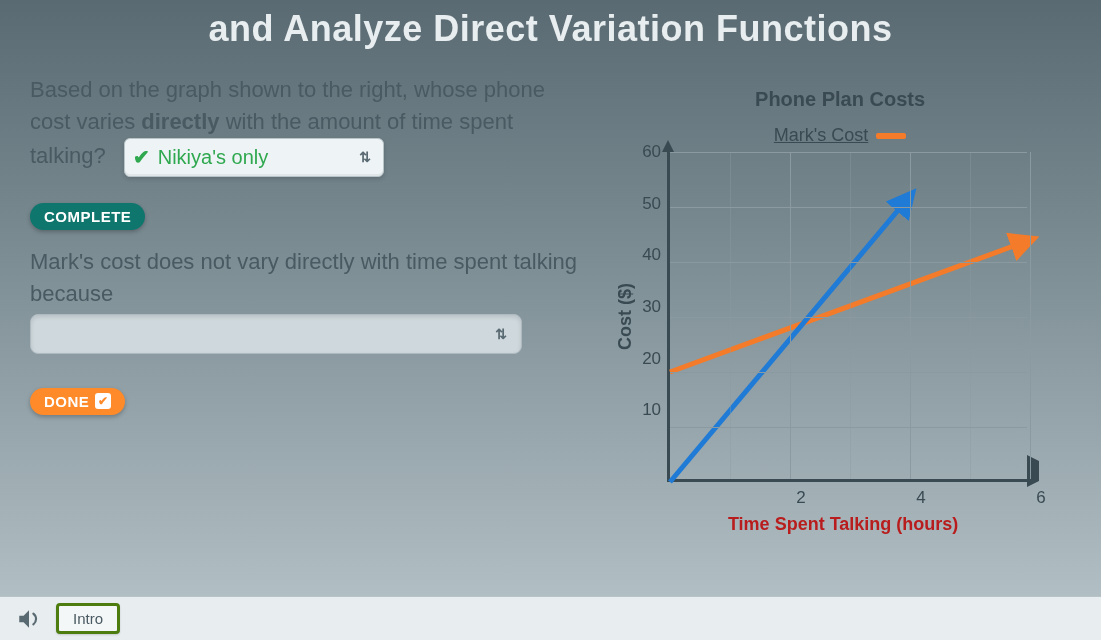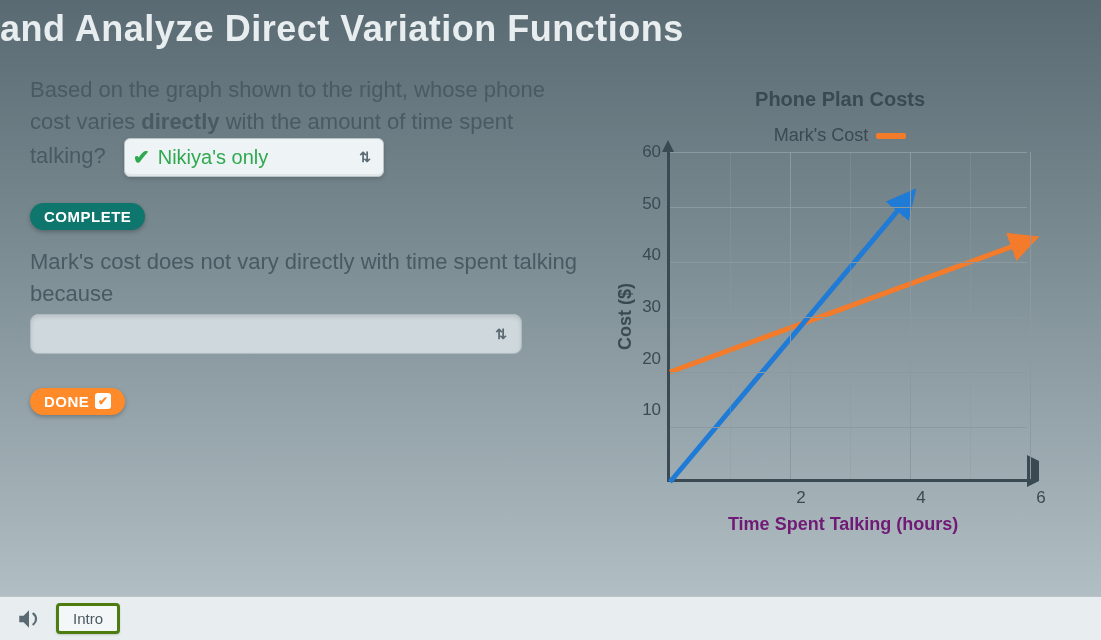--- a/index.html
+++ b/index.html
@@ -5,20 +5,21 @@
   * { box-sizing: border-box; margin: 0; padding: 0; }
   html, body { width: 1101px; height: 640px; overflow: hidden; }
   body {
     font-family: Arial, Helvetica, sans-serif;
     background: linear-gradient(180deg, #5a6a72 0%, #77888f 35%, #b8c5ca 100%);
     color: #3a4a52;
   }
   .header-band {
     width: 100%;
     padding: 8px 0 18px 0;
+    text-align: center;
   }
   .header-band h1 {
     color: #e8eef0;
     font-size: 36px;
     font-weight: 700;
     letter-spacing: 0.5px;
   }
   .content {
     display: flex;
     padding: 0 30px;
@@ -119,20 +120,21 @@
     color: #3a4a52;
     margin-bottom: 14px;
   }
   .legend {
     display: flex;
     justify-content: center;
     gap: 30px;
     font-size: 18px;
     color: #3a4a52;
     margin-bottom: 6px;
+    text-decoration: underline;
   }
   .legend-item { display: inline-flex; align-items: center; gap: 8px; }
   .swatch { width: 30px; height: 6px; border-radius: 2px; }
   .plot-row { display: flex; }
   .ylabel {
     writing-mode: vertical-rl;
     transform: rotate(180deg);
     text-align: center;
     font-size: 18px;
     font-weight: 700;
@@ -167,21 +169,21 @@
     font-size: 17px;
     color: #3a4a52;
     padding-top: 6px;
   }
   .xticks div { flex: 1; text-align: center; }
   .xticks .blank { visibility: hidden; }
   .xlabel {
     text-align: center;
     font-size: 18px;
     font-weight: 700;
-    color: #701a75;
+    color: #b91c1c;
     margin-top: 6px;
   }
   .axis-arrow {
     position: absolute;
     width: 0; height: 0;
   }
   .axis-arrow.up {
     left: -8px; top: -12px;
     border-left: 6px solid transparent;
     border-right: 6px solid transparent;

